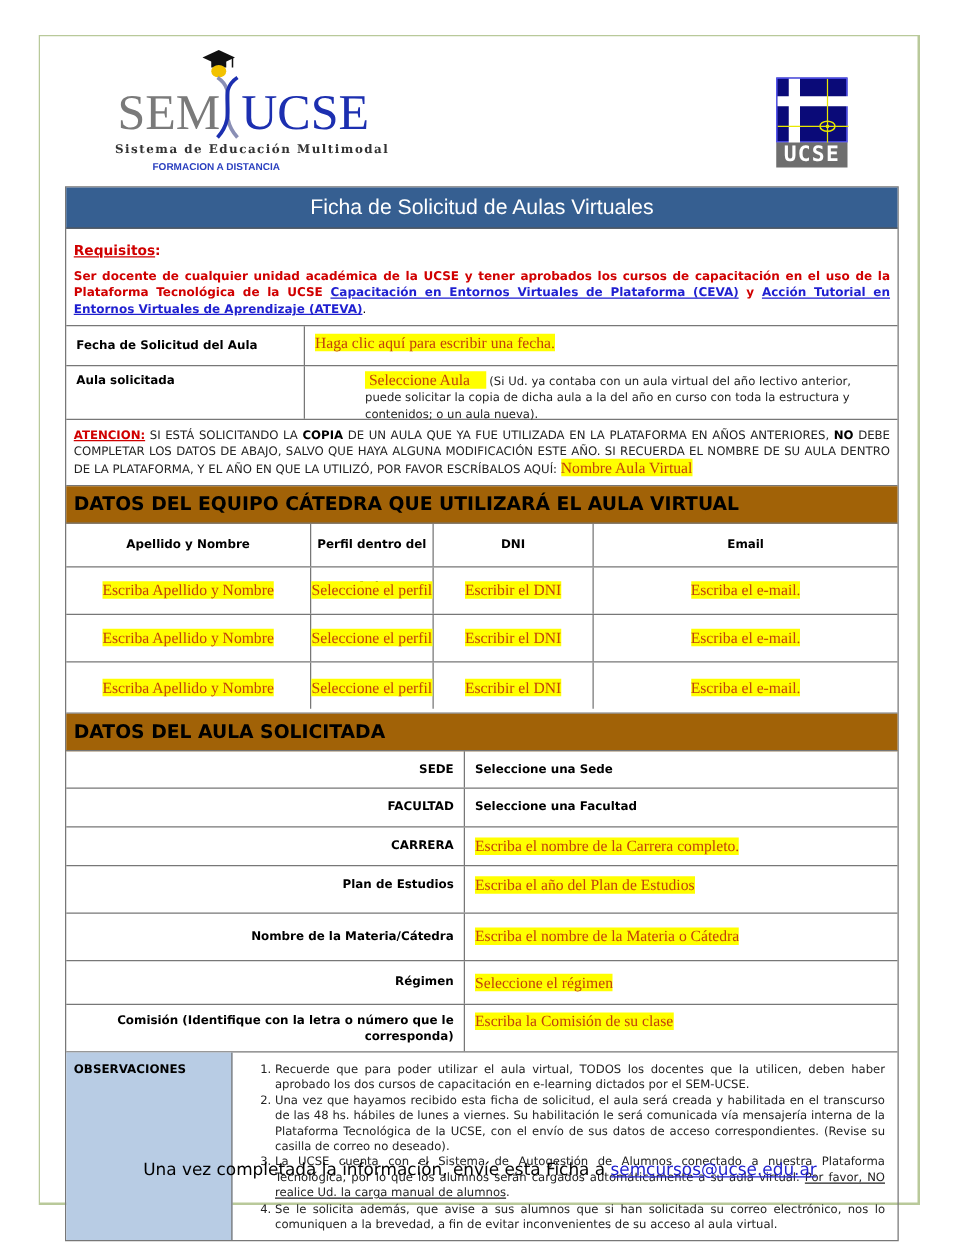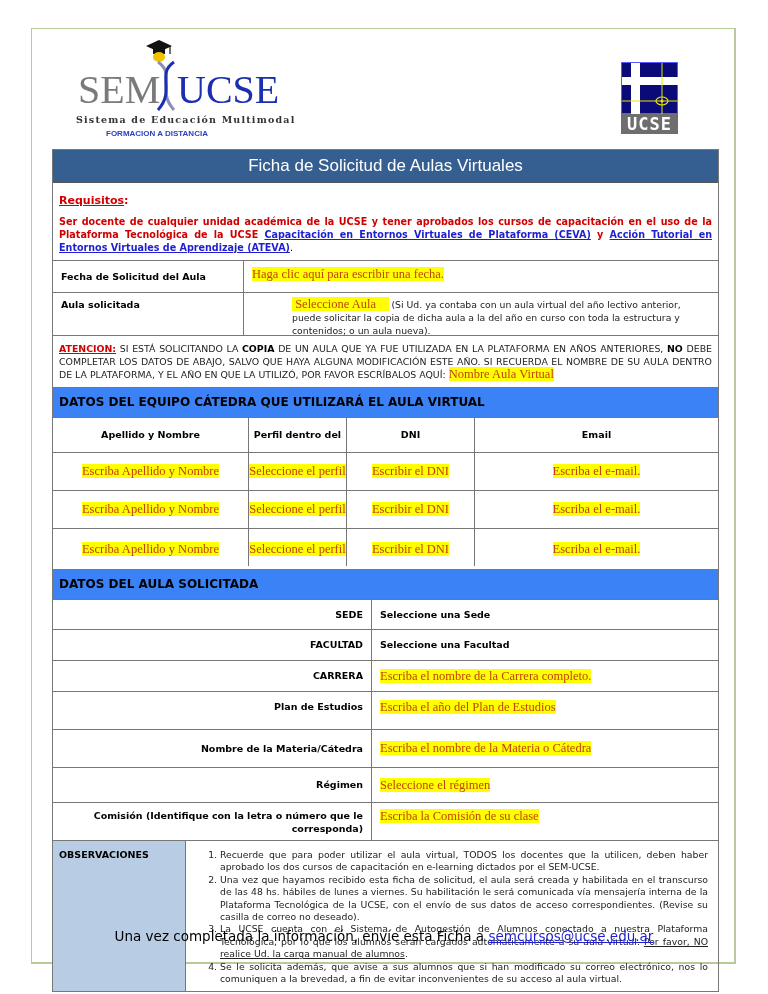--- a/index.html
+++ b/index.html
@@ -1,20 +1,20 @@
 <!DOCTYPE html>
 <html><head>
 <meta charset="utf-8">
 <style>
   html, body { margin: 0; padding: 0; background: #ffffff; }
   body { width: 768px; height: 994px; position: relative; font-family: "DejaVu Sans", sans-serif; overflow: hidden; }
   .page-frame { position: absolute; left: 31px; top: 28px; width: 705px; height: 936px; border: 1px solid #b9c99a; border-right-width: 2px; border-bottom-width: 2px; box-sizing: border-box; }
 
   
-  .sem-logo { position: absolute; left: 58px; top: 38px; width: 230px; height: 98px; }
+  .sem-logo { position: absolute; left: 74px; top: 38px; width: 230px; height: 98px; }
   .sem-logo .cap { position: absolute; left: 86px; top: 0; width: 30px; height: 24px; }
   .sem-logo .word-sem { position: absolute; left: 20px; top: 28px; font-family: "Liberation Serif", serif; font-size: 40px; color: #7a7a7a; letter-spacing: 0px; }
   .sem-logo .word-ucse { position: absolute; left: 119px; top: 28px; font-family: "Liberation Serif", serif; font-size: 40px; color: #1c2fb0; }
   .sem-logo .helix { position: absolute; left: 96px; top: 22px; width: 24px; height: 52px; }
   .sem-logo .subtitle { position: absolute; left: 18px; top: 76px; font-family: "DejaVu Serif", serif; font-weight: bold; font-size: 9.5px; color: #333; letter-spacing: 1.2px; white-space: nowrap; }
   .sem-logo .tagline { position: absolute; left: 48px; top: 91px; font-family: "Liberation Sans", sans-serif; font-weight: bold; font-size: 8px; color: #2a3fbf; white-space: nowrap; }
 
   .ucse-logo { position: absolute; left: 621px; top: 62px; width: 57px; height: 72px; }
   .ucse-logo .flag { position: absolute; left: 0; top: 0; width: 57px; height: 52px; background: #0a0a78; border: 1px solid #5a5aff; box-sizing: border-box; }
   .ucse-logo .cross-v { position: absolute; left: 9px; top: 0; width: 9px; height: 52px; background: #fff; }
@@ -33,21 +33,21 @@
 
   .row { display: flex; border-bottom: 1px solid #777; }
   .cell { box-sizing: border-box; font-size: 9.5px; }
   .lbl { font-weight: bold; text-align: left; padding: 6px 8px; border-right: 1px solid #777; }
   .ph { background: #ffff00; color: #c2410c; font-family: "Liberation Serif", serif; font-size: 12.5px; }
 
   .attn { padding: 6px 6px 6px 6px; font-size: 9.4px; line-height: 13px; color: #222; text-align: justify; border-bottom: 1px solid #777; }
   .attn .red { color: #d00000; font-weight: bold; text-decoration: underline; }
   .attn b { color: #000; }
 
-  .section { background: #3b82f6; font-weight: bold; font-size: 12px; height: 29px; line-height: 29px; padding-left: 6px; border-bottom: 1px solid #777; }
+  .section { background: #a16207; font-weight: bold; font-size: 15px; height: 29px; line-height: 29px; padding-left: 6px; border-bottom: 1px solid #777; }
 
   .team .c1 { width: 196px; } .team .c2 { width: 98px; } .team .c3 { width: 128px; } .team .c4 { flex: 1; }
   .team .cell { border-right: 1px solid #777; text-align: center; }
   .team .cell:last-child { border-right: none; }
   .team-head .cell { font-weight: bold; height: 34px; line-height: 34px; }
   .team-row .cell { height: 37px; line-height: 37px; }
 
   .aula .l { width: 319px; font-weight: bold; text-align: right; padding: 0 8px; border-right: 1px solid #777; }
   .aula .r { flex: 1; padding: 0 8px; }
   .aula .val-bold { font-weight: bold; font-size: 9.5px; color: #000; }
@@ -178,19 +178,19 @@
     </div>
   </div>
 
   <div class="row obs" style="border-bottom:none;">
     <div class="cell l">OBSERVACIONES</div>
     <div class="cell r">
       <ol>
         <li>Recuerde que para poder utilizar el aula virtual, TODOS los docentes que la utilicen, deben haber aprobado los dos cursos de capacitación en e-learning dictados por el SEM-UCSE.</li>
         <li>Una vez que hayamos recibido esta ficha de solicitud, el aula será creada y habilitada en el transcurso de las 48 hs. hábiles de lunes a viernes. Su habilitación le será comunicada vía mensajería interna de la Plataforma Tecnológica de la UCSE, con el envío de sus datos de acceso correspondientes. (Revise su casilla de correo no deseado).</li>
         <li><span>La UCSE cuenta con el Sistema de Autogestión de Alumnos conectado a nuestra Plataforma Tecnológica, por lo que los alumnos serán cargados automáticamente a su aula virtual. </span><u>Por favor, NO realice Ud. la carga manual de alumnos</u><span>.</span></li>
-        <li>Se le solicita además, que avise a sus alumnos que  si han modificado su correo electrónico, nos lo comuniquen a la brevedad, a fin de evitar inconvenientes de su acceso al aula virtual.</li>
+        <li>Se le solicita además, que avise a sus alumnos que  si han solicitada su correo electrónico, nos lo comuniquen a la brevedad, a fin de evitar inconvenientes de su acceso al aula virtual.</li>
       </ol>
     </div>
   </div>
 </div>
 
 <div class="footer"><span>Una vez completada la información, envíe esta Ficha a </span><a>semcursos@ucse.edu.ar</a></div>
 
 </body></html>

